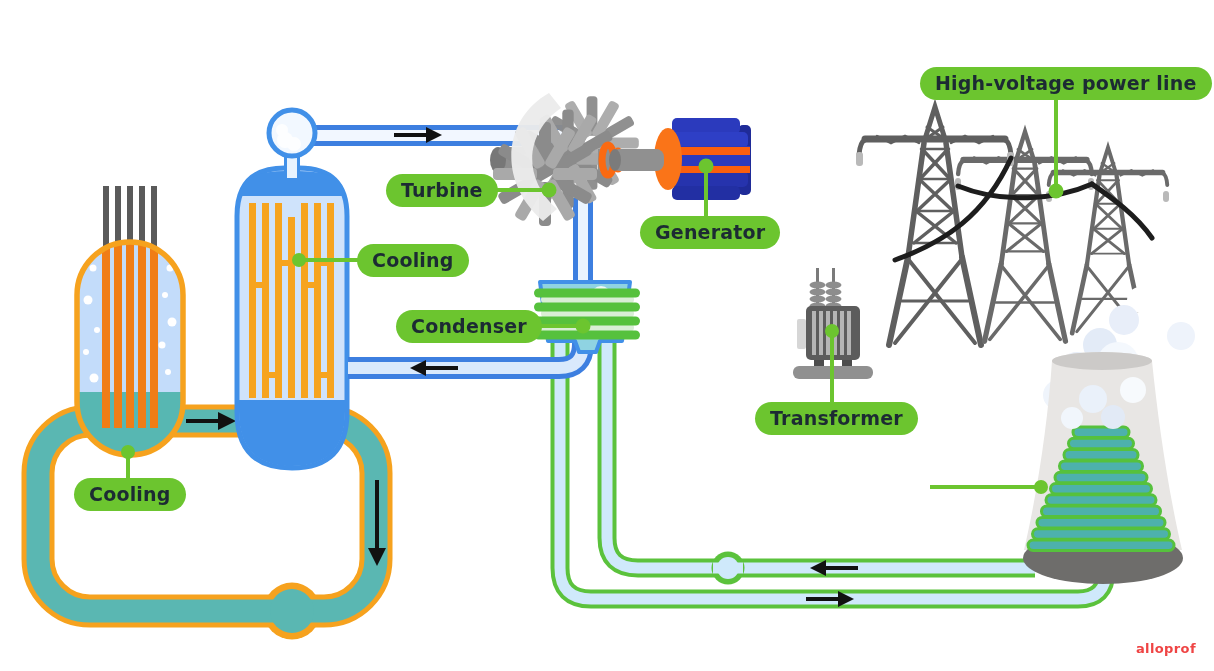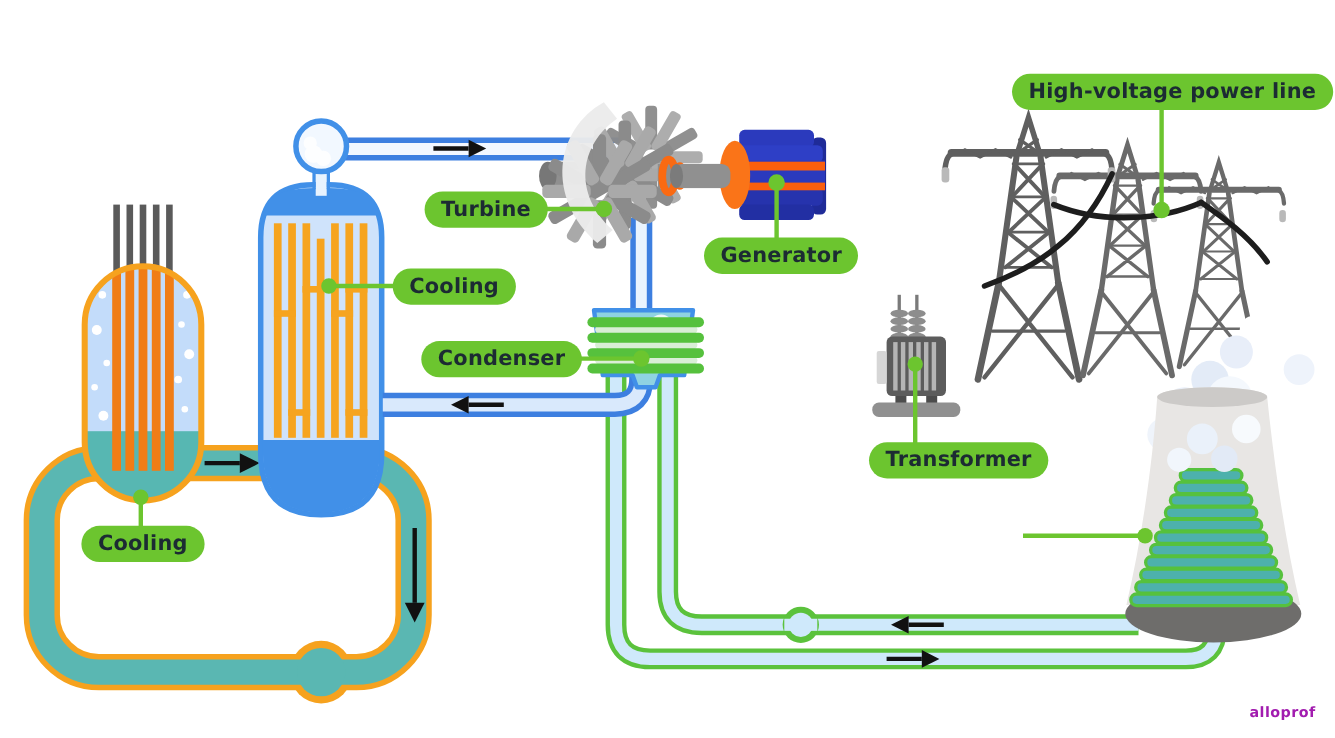--- a/index.html
+++ b/index.html
@@ -2,21 +2,21 @@
 <html><head>
 <meta charset="utf-8">
 <style>
   html,body{margin:0;padding:0;background:#ffffff;}
   #canvas{position:relative;width:1214px;height:671px;background:#ffffff;overflow:hidden;
           font-family:"DejaVu Sans","Liberation Sans",sans-serif;}
   #art{position:absolute;left:0;top:0;z-index:1;}
   .pill{position:absolute;z-index:3;height:33px;line-height:33px;padding:0 15px;
         background:#6cc52f;color:#1c2b33;font-weight:bold;font-size:19px;
         border-radius:17px;white-space:nowrap;letter-spacing:.2px;}
-  .wm{position:absolute;z-index:3;right:18px;bottom:15px;color:#a21caf;
+  .wm{position:absolute;z-index:3;right:18px;bottom:15px;color:#ef4444;
       font-weight:bold;font-size:13px;letter-spacing:.4px;}
 </style>
 </head>
 <body>
 
 <div id="canvas">
 
 <svg id="art" width="1214" height="671" viewBox="0 0 1214 671">
   <defs>
     <clipPath id="reactorClip">
@@ -329,19 +329,19 @@
     <circle cx="832" cy="331" r="7"></circle>
     <circle cx="1041" cy="487" r="7"></circle>
     <circle cx="1056" cy="191" r="7.5"></circle>
   </g>
 </svg>
 
 <div class="pill" style="left:74px;top:478px">Cooling</div>
 <div class="pill" style="left:357px;top:244px">Cooling</div>
 <div class="pill" style="left:386px;top:174px">Turbine</div>
 <div class="pill" style="left:640px;top:216px">Generator</div>
-<div class="pill" style="left:383px;top:310px">Condenser</div>
-<div class="pill" style="left:790px;top:402px">Transformer</div>
+<div class="pill" style="left:396px;top:310px">Condenser</div>
+<div class="pill" style="left:755px;top:402px">Transformer</div>
 <div class="pill" style="left:920px;top:67px">High-voltage power line</div>
 
 <div class="wm">alloprof</div>
 
 </div>
 
 </body></html>

